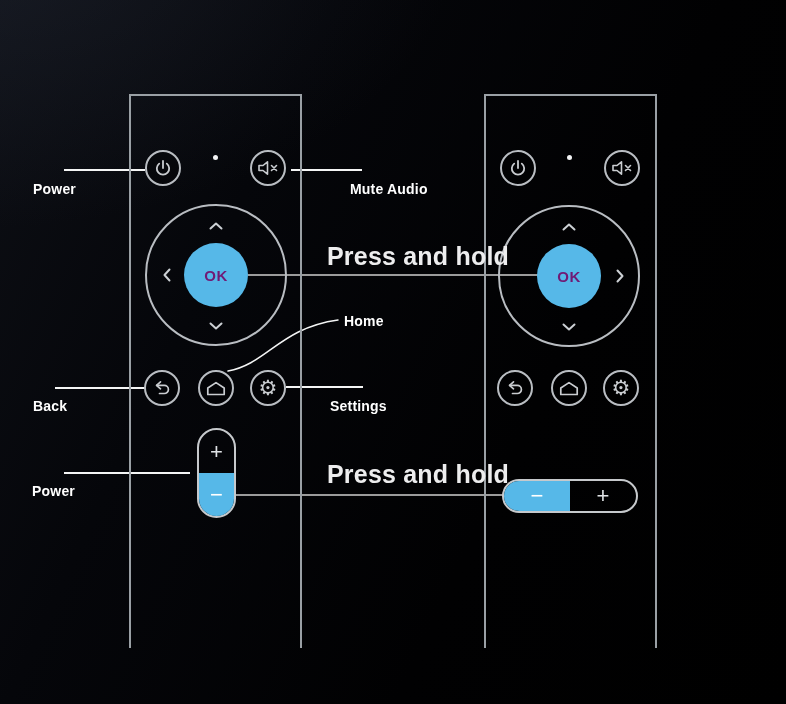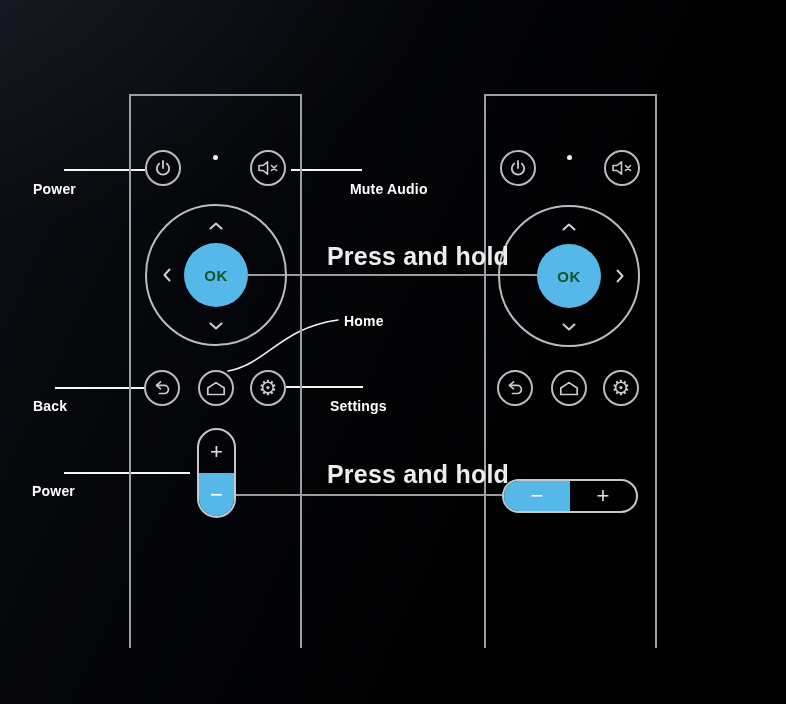--- a/index.html
+++ b/index.html
@@ -29,21 +29,21 @@
     background:rgba(0,0,0,0.25);z-index:3;
   }
   .dot{position:absolute;width:5px;height:5px;border-radius:50%;background:#f2f3f4;z-index:3}
   .ring{
     position:absolute;width:142px;height:142px;border:2px solid #b9bdc2;border-radius:50%;
     box-sizing:border-box;z-index:2;
   }
   .ok{
     position:absolute;width:64px;height:64px;border-radius:50%;
     display:flex;align-items:center;justify-content:center;
-    color:#14532d;font-size:15px;font-weight:700;letter-spacing:.6px;z-index:4;
+    color:#701a75;font-size:15px;font-weight:700;letter-spacing:.6px;z-index:4;
   }
   .chev{position:absolute;z-index:3}
   .gear{font-size:21px;line-height:1;color:#c9ccd0;transform:translateY(-1px)}
   .vol-v{
     position:absolute;width:39px;height:90px;border:2px solid #c6c9cc;border-radius:20px;
     box-sizing:border-box;overflow:hidden;display:flex;flex-direction:column;z-index:4;
   }
   .vol-v .half{flex:1;display:flex;align-items:center;justify-content:center;font-size:22px;font-weight:400}
   .vol-h{
     position:absolute;width:136px;height:34px;border:2px solid #c6c9cc;border-radius:17px;

